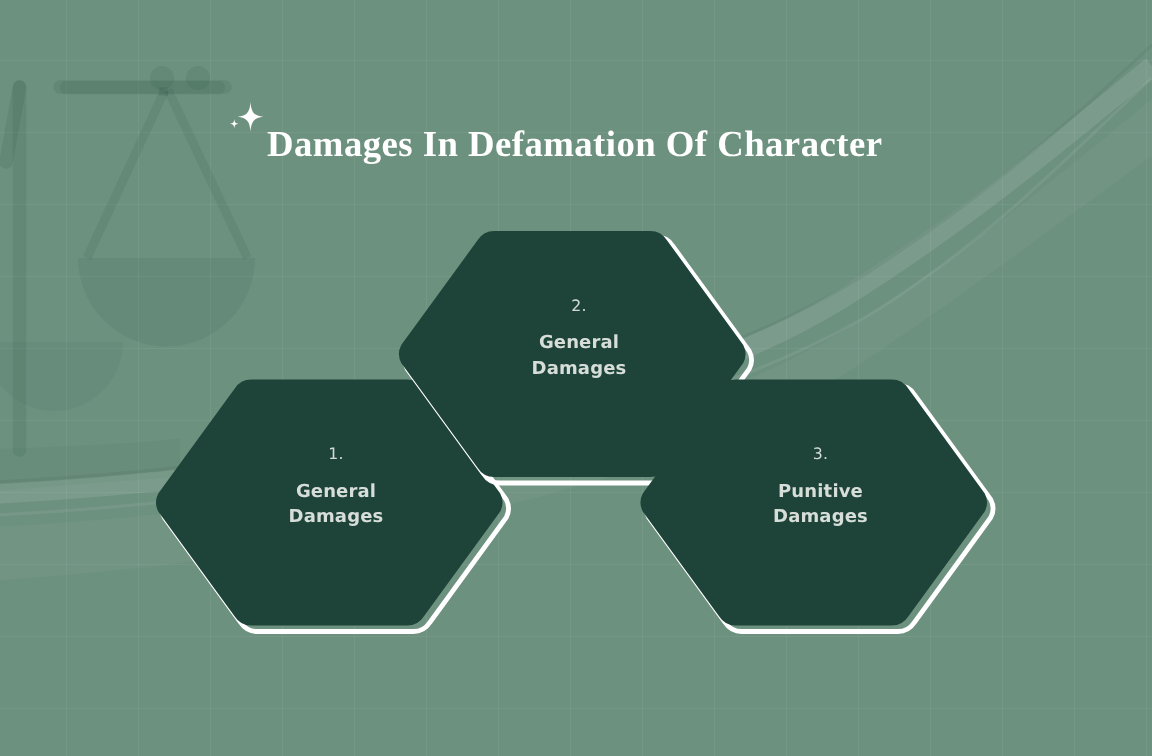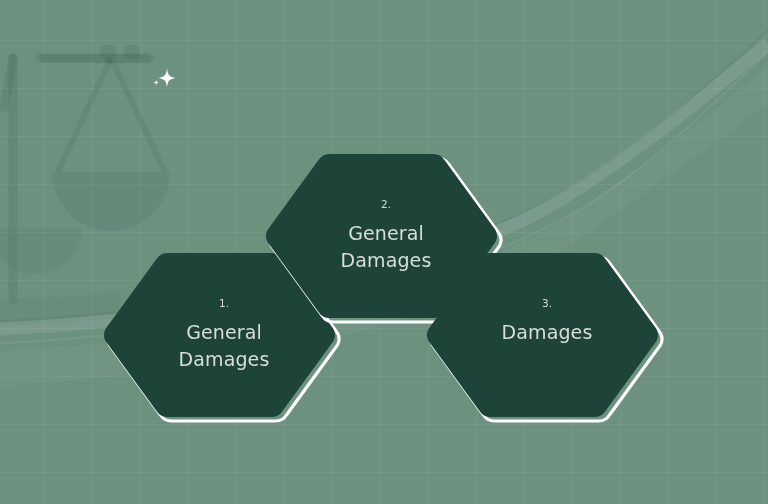--- a/index.html
+++ b/index.html
@@ -56,21 +56,22 @@
     line-height: 1.38;
     letter-spacing: 0.1px;
     pointer-events: none;
   }
   .hex-num {
     font-size: 10.5px;
     margin-bottom: 9px;
     color: #d2dad6;
   }
   .hex-title {
-    font-size: 19px;
+    font-size: 12px;
+    font-weight: bold;
   }
 
   
   #title-row {
     position: absolute;
     left: 150px;
     top: 62px;
     display: flex;
     align-items: flex-start;
   }
@@ -131,20 +132,21 @@
              L 768 104 C 690 160, 630 206, 556 254 C 420 336, 180 376, -20 388 Z" fill="rgba(255,255,255,0.035)"></path>
   </svg>
 
   <div id="title-row">
     <svg id="sparkle" viewBox="0 0 30 30">
       <path d="M17 2 C17.6 9.2 19.4 11 25.6 11.9 C19.4 12.8 17.6 14.6 17 21.8
                C16.4 14.6 14.6 12.8 8.4 11.9 C14.6 11 16.4 9.2 17 2 Z" fill="#ffffff"></path>
       <path d="M6.2 13.2 C6.4 15.6 6.9 16.2 9.1 16.5 C6.9 16.8 6.4 17.4 6.2 19.8
                C6 17.4 5.5 16.8 3.3 16.5 C5.5 16.2 6 15.6 6.2 13.2 Z" fill="#ffffff"></path>
     </svg>
+    <div id="page-title">Damages In Defamation Of Character</div>
   </div>
 
   <div class="hex" style="left:119px; top:241px; width:210px; height:180px;">
     <svg width="210" height="180" viewBox="0 0 210 180">
 
       <path d="M48.5 12 L152.5 12 A13 13 0 0 1 163.5 18 L214.5 88
                A13 13 0 0 1 214.5 100 L163.5 170 A13 13 0 0 1 152.5 176
                L48.5 176 A13 13 0 0 1 37.5 170 L-13.5 100
                A13 13 0 0 1 -13.5 88 L37.5 18 A13 13 0 0 1 48.5 12 Z" fill="none" stroke="#ffffff" stroke-width="3.2" transform="translate(4,4)"></path>
       <path d="M48.5 12 L152.5 12 A13 13 0 0 1 163.5 18 L214.5 88
@@ -183,17 +185,18 @@
                A13 13 0 0 1 214.5 100 L163.5 170 A13 13 0 0 1 152.5 176
                L48.5 176 A13 13 0 0 1 37.5 170 L-13.5 100
                A13 13 0 0 1 -13.5 88 L37.5 18 A13 13 0 0 1 48.5 12 Z" fill="none" stroke="#ffffff" stroke-width="3.2" transform="translate(4,4)"></path>
       <path d="M48.5 12 L152.5 12 A13 13 0 0 1 163.5 18 L214.5 88
                A13 13 0 0 1 214.5 100 L163.5 170 A13 13 0 0 1 152.5 176
                L48.5 176 A13 13 0 0 1 37.5 170 L-13.5 100
                A13 13 0 0 1 -13.5 88 L37.5 18 A13 13 0 0 1 48.5 12 Z" fill="#1e443a"></path>
     </svg>
     <div class="hex-label" style="top:55px;">
       <div class="hex-num">3.</div>
+      <div class="hex-title">Punitive</div>
       <div class="hex-title">Damages</div>
     </div>
   </div>
 
 </div>
 
 </body></html>

